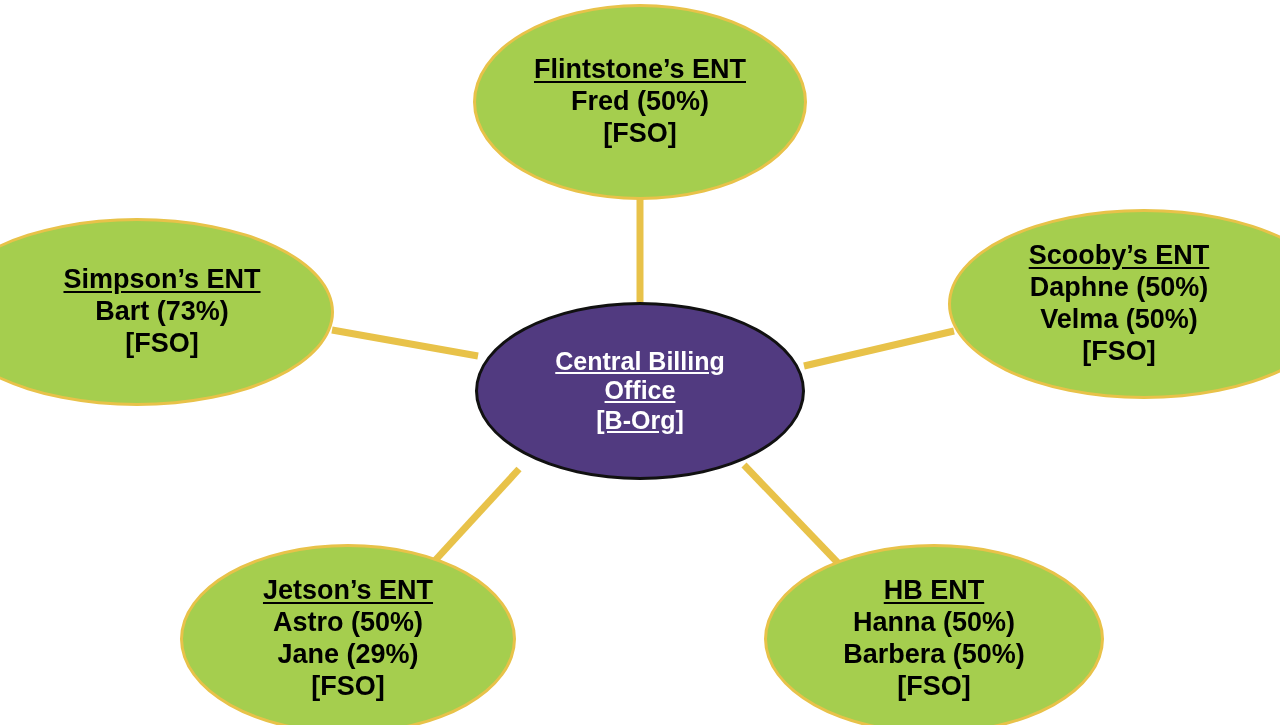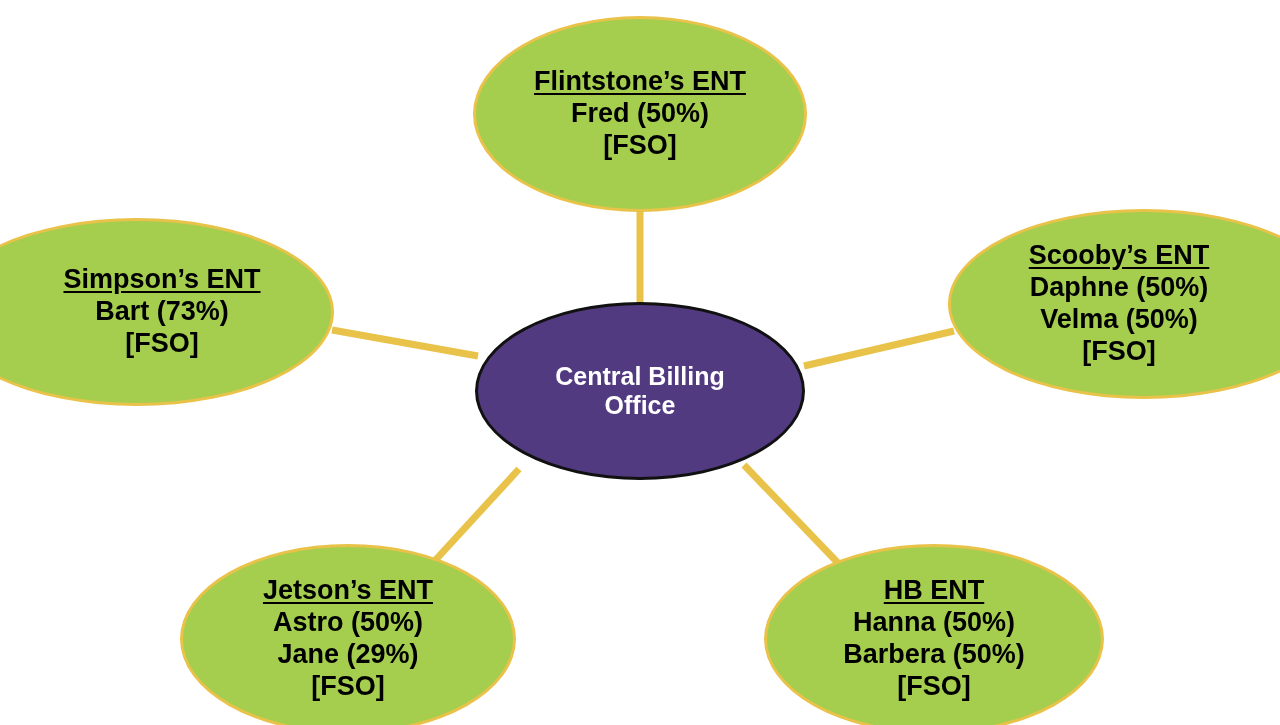--- a/index.html
+++ b/index.html
@@ -35,20 +35,21 @@
   }
   .node-green {
     background: #A5CE4E;
     border: 3px solid #E8C249;
     color: #000000;
   }
   .node-center {
     background: #513A80;
     border: 3px solid #111111;
     color: #ffffff;
+    text-decoration: underline;
   }
   .node-inner {
     width: 100%;
     padding: 0 8px;
     box-sizing: border-box;
     line-height: 1.18;
   }
   .node-title {
     display: block;
     font-weight: bold;
@@ -64,21 +65,21 @@
     white-space: nowrap;
   }
   .center-line {
     display: block;
     font-weight: bold;
     font-size: 25px;
     white-space: nowrap;
   }
 
   
-  #node-flintstone { left: 473px;  top: 16px;   width: 334px; height: 196px; }
+  #node-flintstone { left: 473px;  top: 4px;   width: 334px; height: 196px; }
   #node-simpson    { left: -60px;  top: 218px; width: 394px; height: 188px; }
   #node-scooby     { left: 948px;  top: 209px; width: 392px; height: 190px; }
   #node-jetson     { left: 180px;  top: 544px; width: 336px; height: 190px; }
   #node-hb         { left: 764px;  top: 544px; width: 340px; height: 190px; }
   #node-central    { left: 475px;  top: 302px; width: 330px; height: 178px; }
   #node-simpson .node-inner { padding-left: 58px; }
   #node-scooby  .node-inner { padding-right: 58px; }
 </style>
 </head>
 <body>
@@ -133,16 +134,17 @@
       <span class="node-line">Hanna (50%)</span>
       <span class="node-line">Barbera (50%)</span>
       <span class="node-line">[FSO]</span>
     </div>
   </div>
 
   <div class="node node-center" id="node-central">
     <div class="node-inner">
       <span class="center-line">Central Billing</span>
       <span class="center-line">Office</span>
+      <span class="center-line">[B-Org]</span>
     </div>
   </div>
 
 </div>
 
 </body></html>

